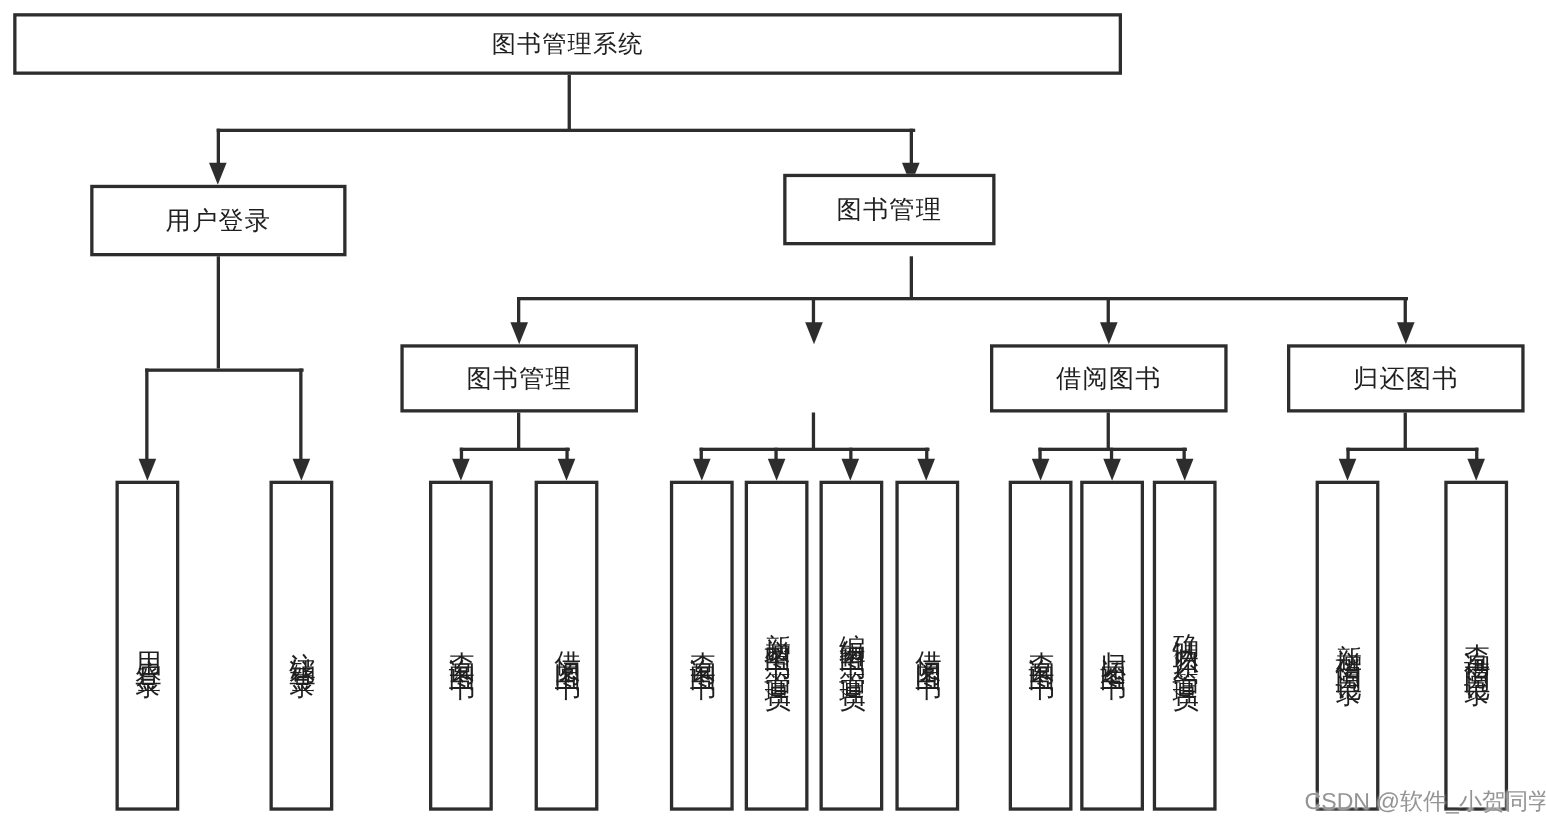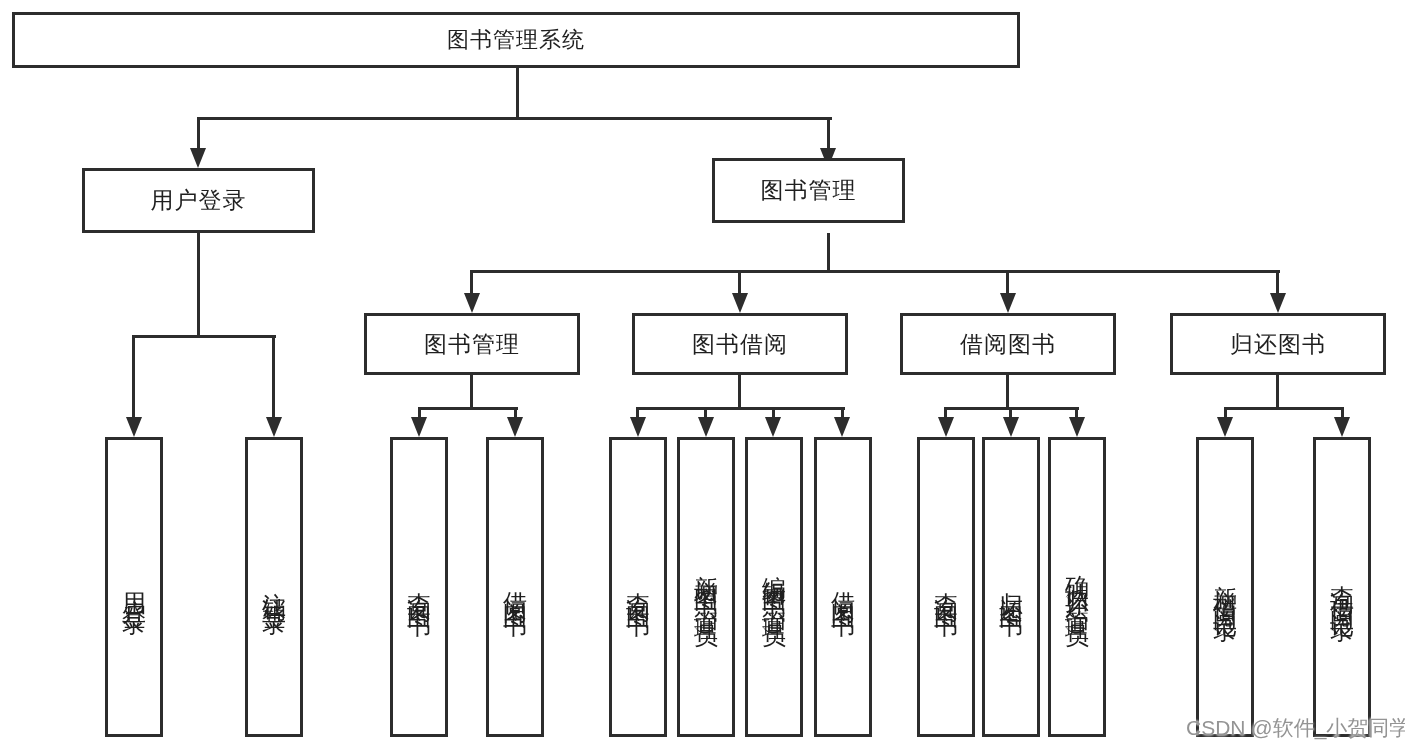--- a/index.html
+++ b/index.html
@@ -89,23 +89,20 @@
   <div class="vline" style="left:1006px;top:270px;height:26px"></div>
   <div class="vline" style="left:1276px;top:270px;height:26px"></div>
   <div class="arrow" style="left:464px;top:293px"></div>
   <div class="arrow" style="left:732px;top:293px"></div>
   <div class="arrow" style="left:1000px;top:293px"></div>
   <div class="arrow" style="left:1270px;top:293px"></div>
 
   <div class="box box-l3" style="left:364px;top:313px;width:216px;height:62px">
     <span>图书管理</span>
   </div>
-  <div class="box box-l3" style="left:632px;top:313px;width:216px;height:62px">
-    <span>图书借阅</span>
-  </div>
   <div class="box box-l3" style="left:900px;top:313px;width:216px;height:62px">
     <span>借阅图书</span>
   </div>
   <div class="box box-l3" style="left:1170px;top:313px;width:216px;height:62px">
     <span>归还图书</span>
   </div>
 
   <div class="vline" style="left:470px;top:375px;height:33px"></div>
   <div class="hline" style="left:418px;top:407px;width:100px"></div>
   <div class="vline" style="left:418px;top:407px;height:12px"></div>

